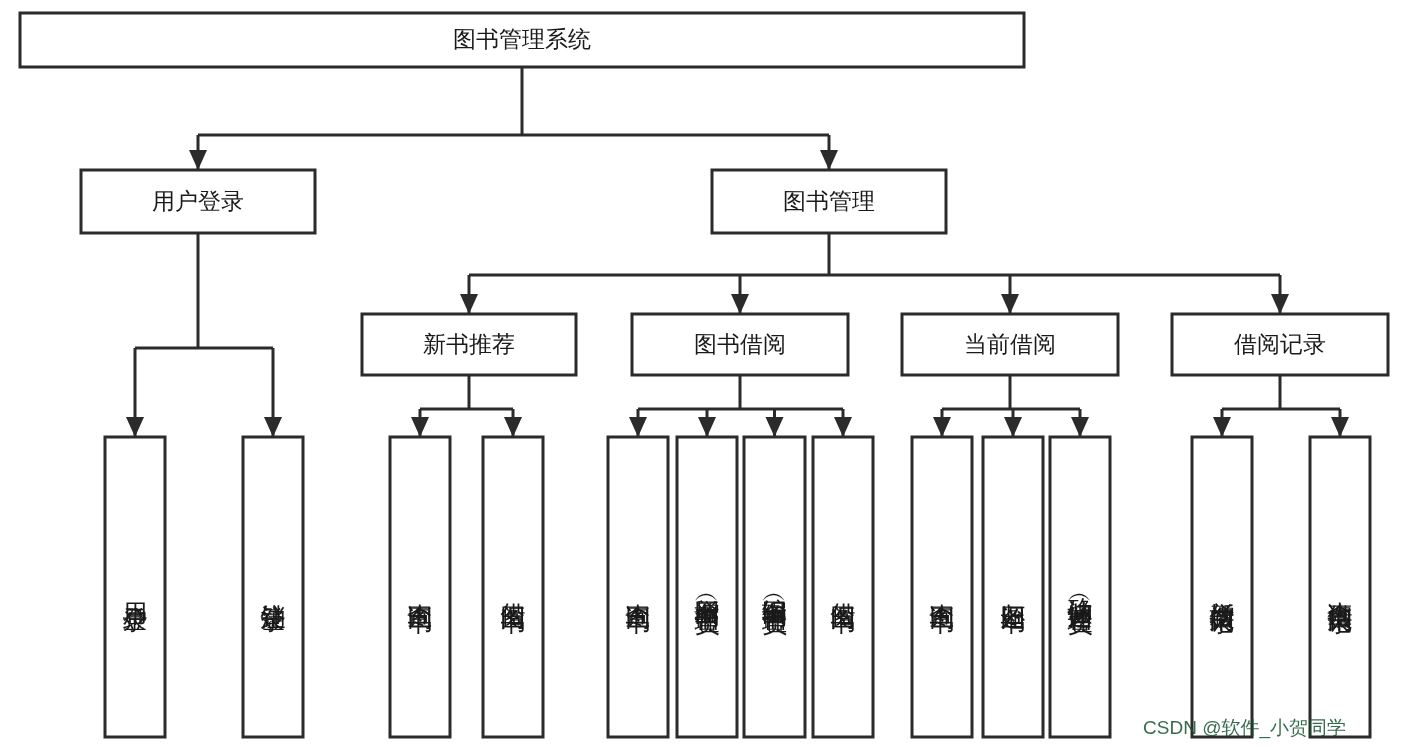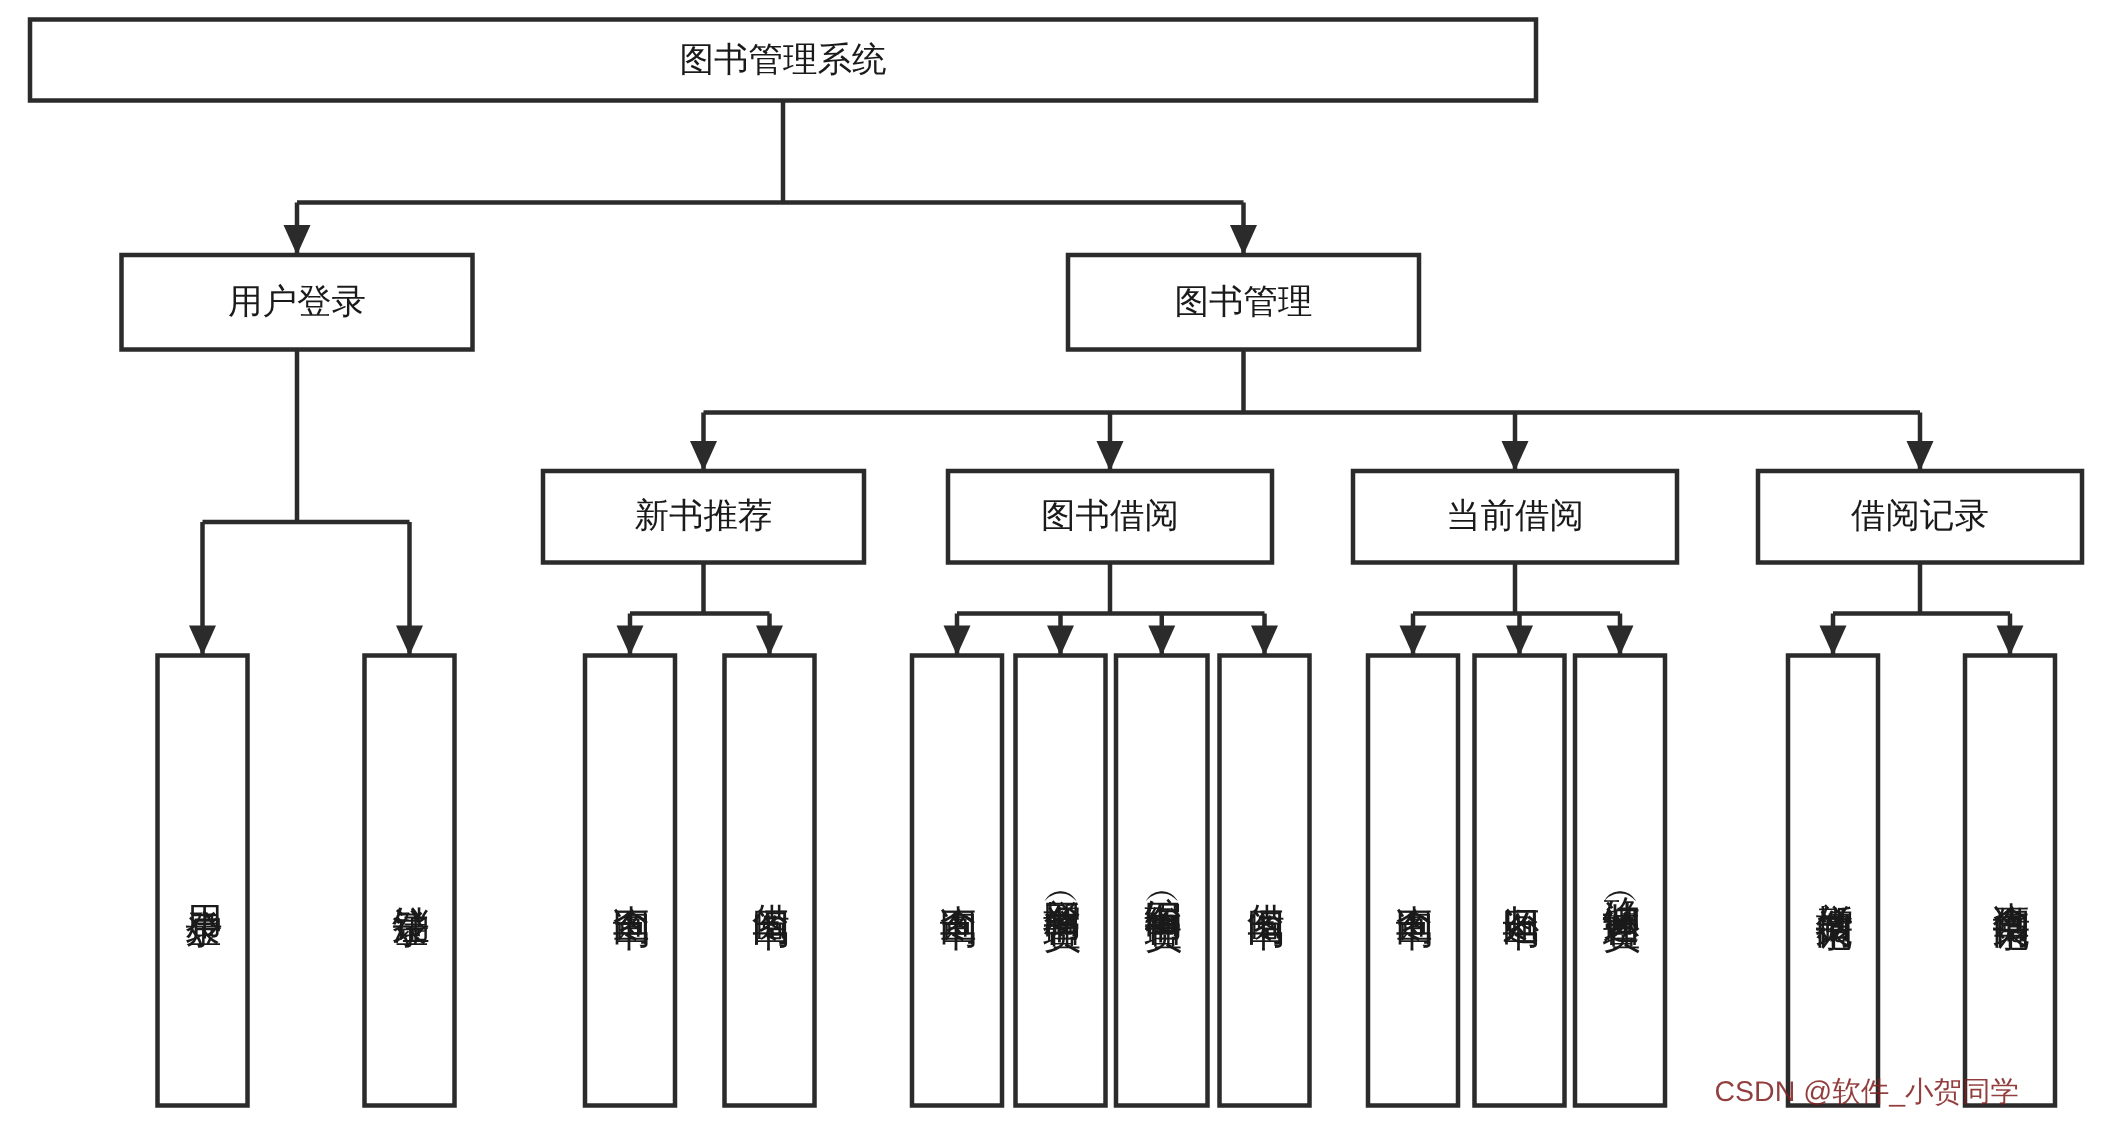--- a/index.html
+++ b/index.html
@@ -59,21 +59,21 @@
     text-align: center;
     white-space: nowrap;
     pointer-events: none;
   }
   .watermark {
     position: absolute;
     right: 14px;
     bottom: 6px;
     font-family: "Liberation Sans", "DejaVu Sans", sans-serif;
     font-size: 19px;
-    color: #7f1d1d;
+    color: #14532d;
     opacity: 0.85;
     white-space: nowrap;
   }
 </style>
 </head>
 <body>
 
 <div id="diagram-root">
   <svg class="flow" viewBox="0 0 1405 747">
     <g id="connectors-layer">

